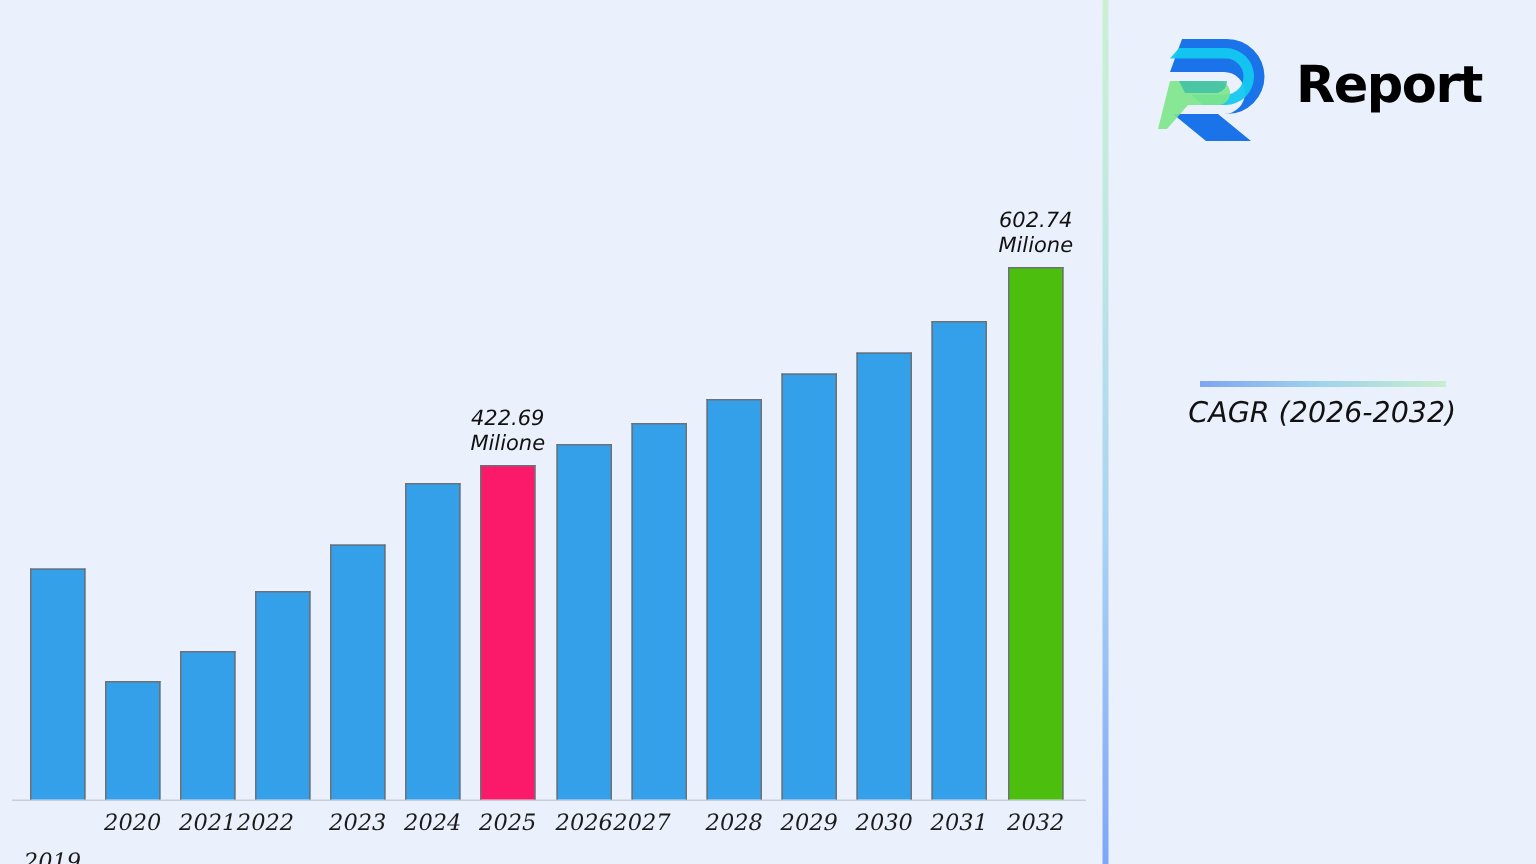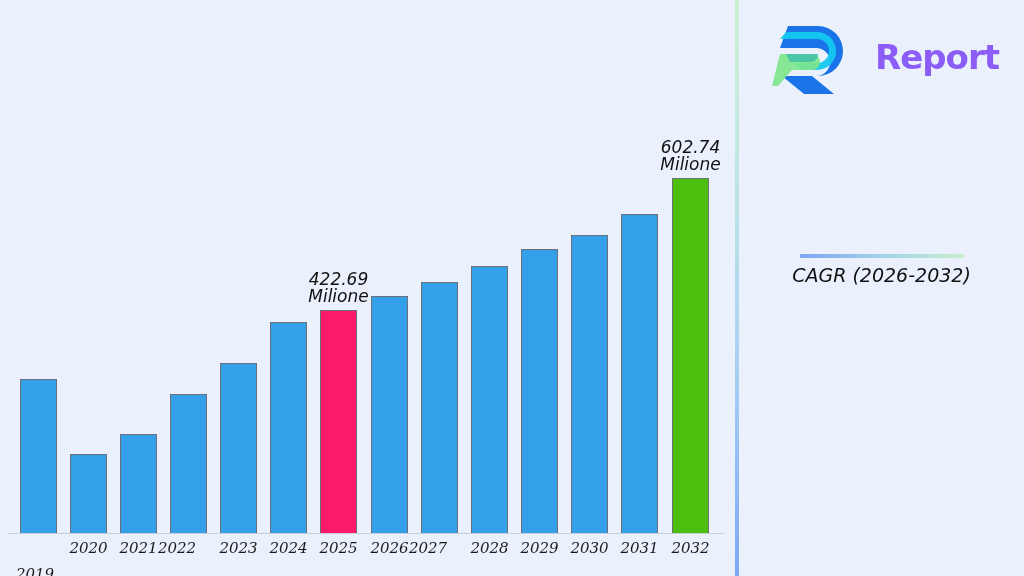--- a/index.html
+++ b/index.html
@@ -65,21 +65,21 @@
     border-bottom: none;
   }
   .bar.blue  { background: #35a0ea; }
   .bar.pink  { background: #fa1a69; }
   .bar.green { background: #4cbe0d; }
 
   .bar-label {
     position: absolute;
     font-family: "DejaVu Sans", sans-serif;
     font-style: italic;
-    font-size: 17px;
+    font-size: 14px;
     line-height: 17px;
     color: #111111;
     text-align: center;
     white-space: pre-line;
   }
 
   .tick-label {
     position: absolute;
     top: 539px;
     font-family: "DejaVu Serif", serif;
@@ -121,24 +121,23 @@
   #logo-mark {
     width: 80px;
     height: 78px;
     flex: 0 0 auto;
   }
   #logo-text {
     font-family: "DejaVu Sans", sans-serif;
     font-weight: bold;
     font-size: 34px;
     line-height: 35px;
-    color: #8b5cf6;
+    color: #000000;
     letter-spacing: -1px;
     white-space: pre-line;
-    margin-left: 11px;
   }
 
   #cagr-block {
     position: absolute;
     left: 0;
     top: 246px;
     width: 285px;
     text-align: center;
   }
   #cagr-value {

